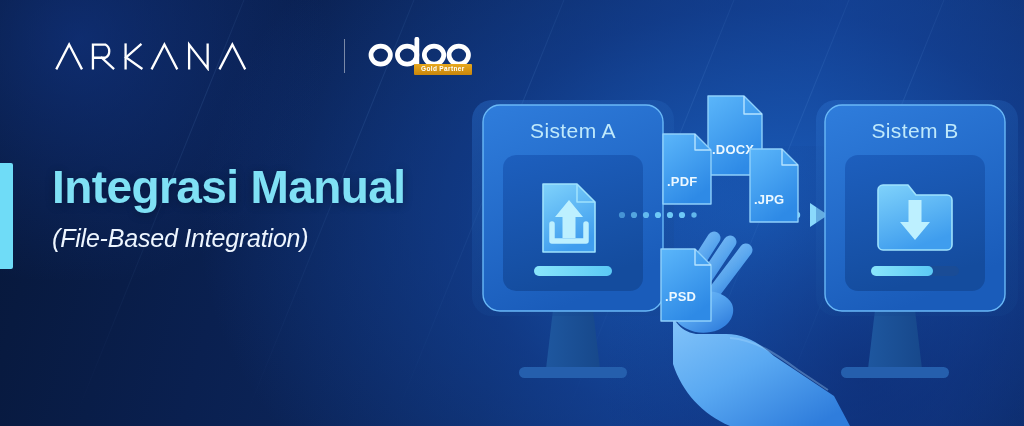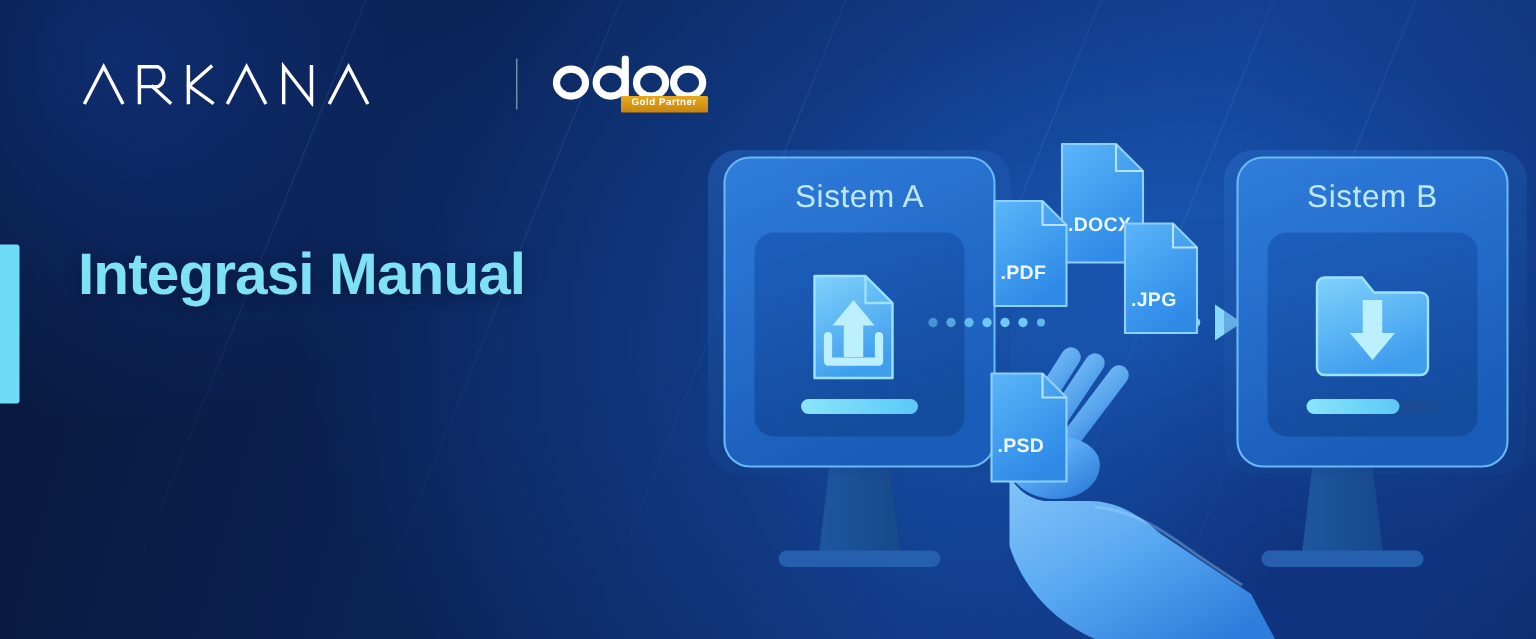--- a/index.html
+++ b/index.html
@@ -45,21 +45,21 @@
     margin-top:-3px; margin-right:1px;
     background:linear-gradient(180deg,#e8a81d 0%, #c8860c 100%);
     color:#ffffff; font-size:6.5px; font-weight:700; letter-spacing:.35px;
     padding:2px 7px 2px 7px; border-radius:1px;
     font-family:"Liberation Sans", sans-serif; line-height:1;
   }
 
   
   .headline { position:absolute; left:52px; top:163px; }
   .title {
-    font-size:39px; font-weight:700; color:#7fe1f5; letter-spacing:-0.6px;
+    font-size:46px; font-weight:700; color:#7fe1f5; letter-spacing:-0.6px;
     line-height:1.08; text-shadow:0 2px 10px rgba(0,0,0,.30);
   }
   .subtitle {
     margin-top:11px; font-size:25px; font-style:italic; color:#eef6ff;
     letter-spacing:-0.2px; font-weight:400;
   }
 
   
   .illustration { position:absolute; left:430px; top:72px; width:594px; height:354px;text-align:right; }
   .illustration svg { display:block; width:100%; height:100%; }
@@ -128,20 +128,21 @@
 
           <ellipse cx="104" cy="20.5" rx="11" ry="10.2"></ellipse>
         </g>
       </svg>
       <div class="gold-partner">Gold Partner</div>
     </div>
   </div>
 
   <div class="headline">
     <div class="title">Integrasi Manual</div>
+    <div class="subtitle">(File-Based Integration)</div>
   </div>
 
   <div class="illustration">
     <svg viewBox="0 0 594 354" xmlns="http://www.w3.org/2000/svg" aria-hidden="true">
       <defs>
         <linearGradient id="gMonitor" x1="0" y1="0" x2="0.4" y2="1">
           <stop offset="0%" stop-color="#2f7ddc"></stop>
           <stop offset="100%" stop-color="#1a5cba"></stop>
         </linearGradient>
         <linearGradient id="gScreen" x1="0" y1="0" x2="0.3" y2="1">

